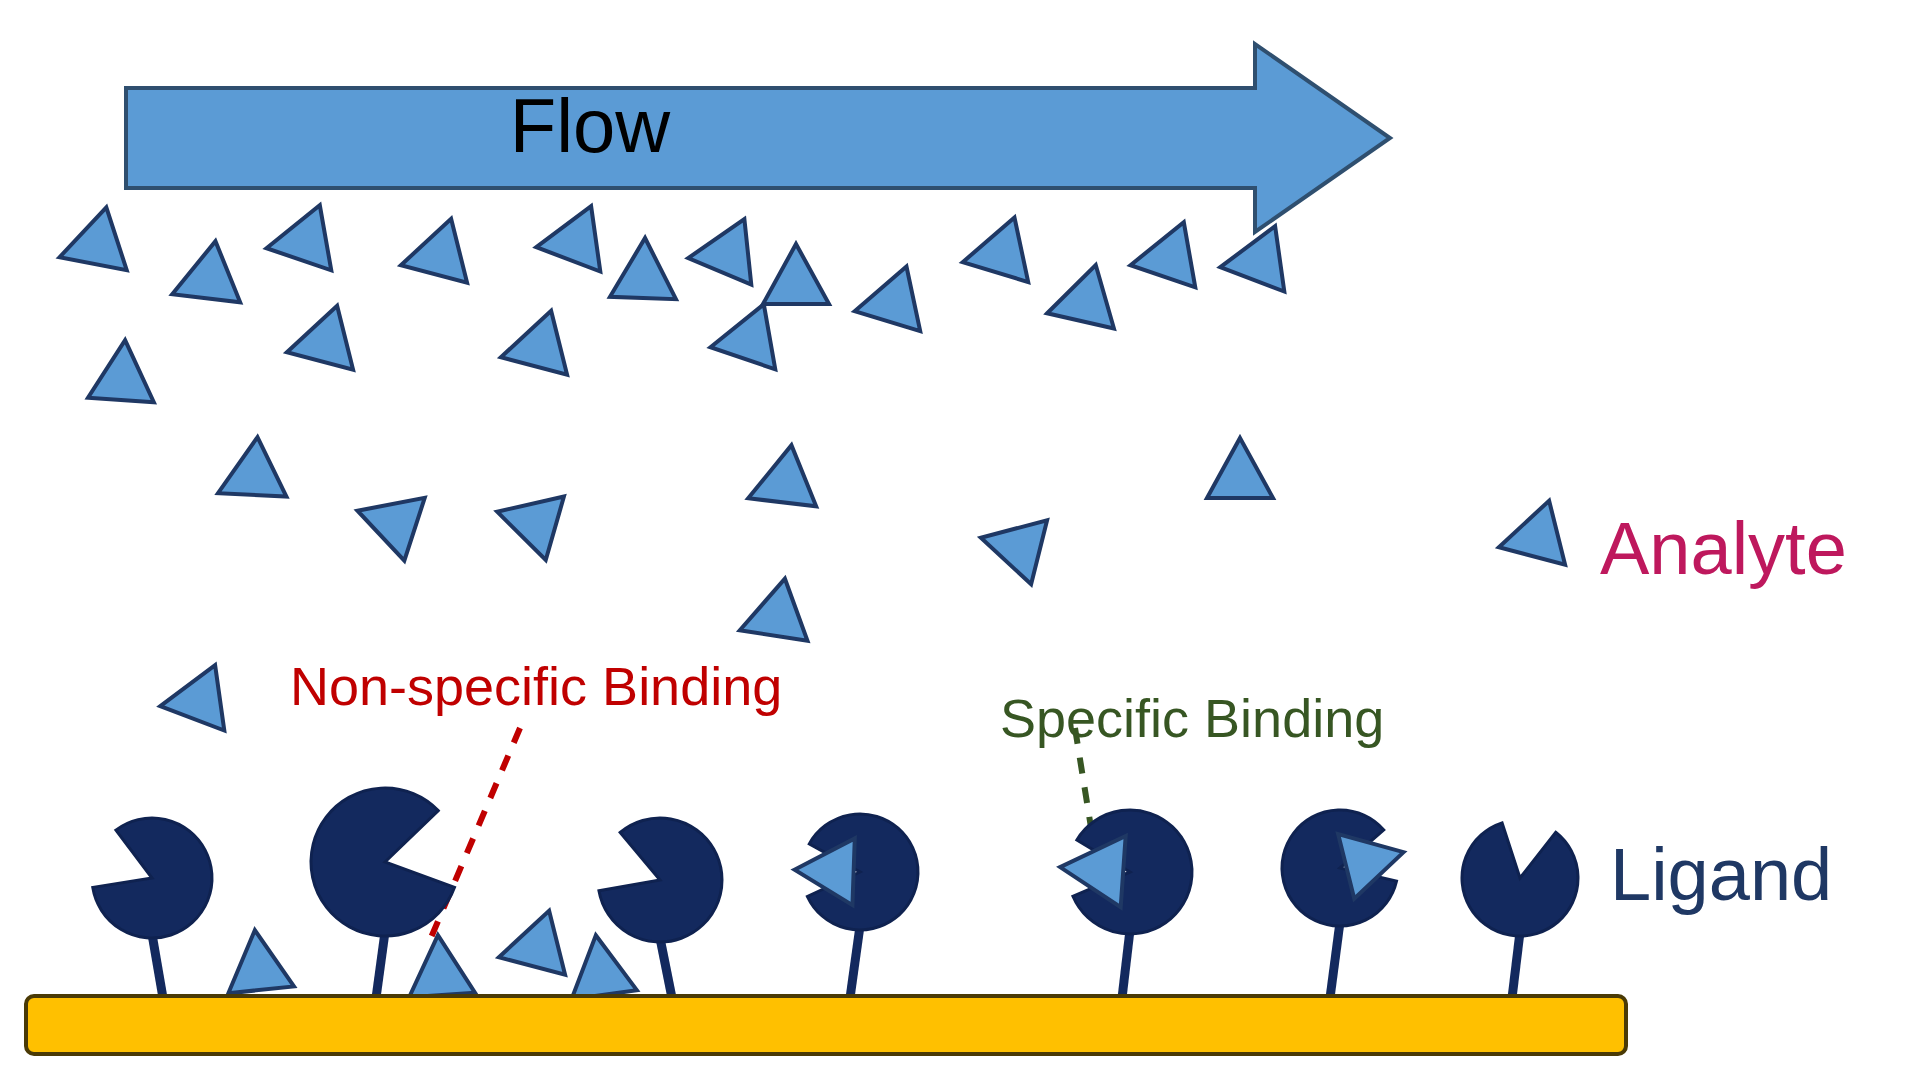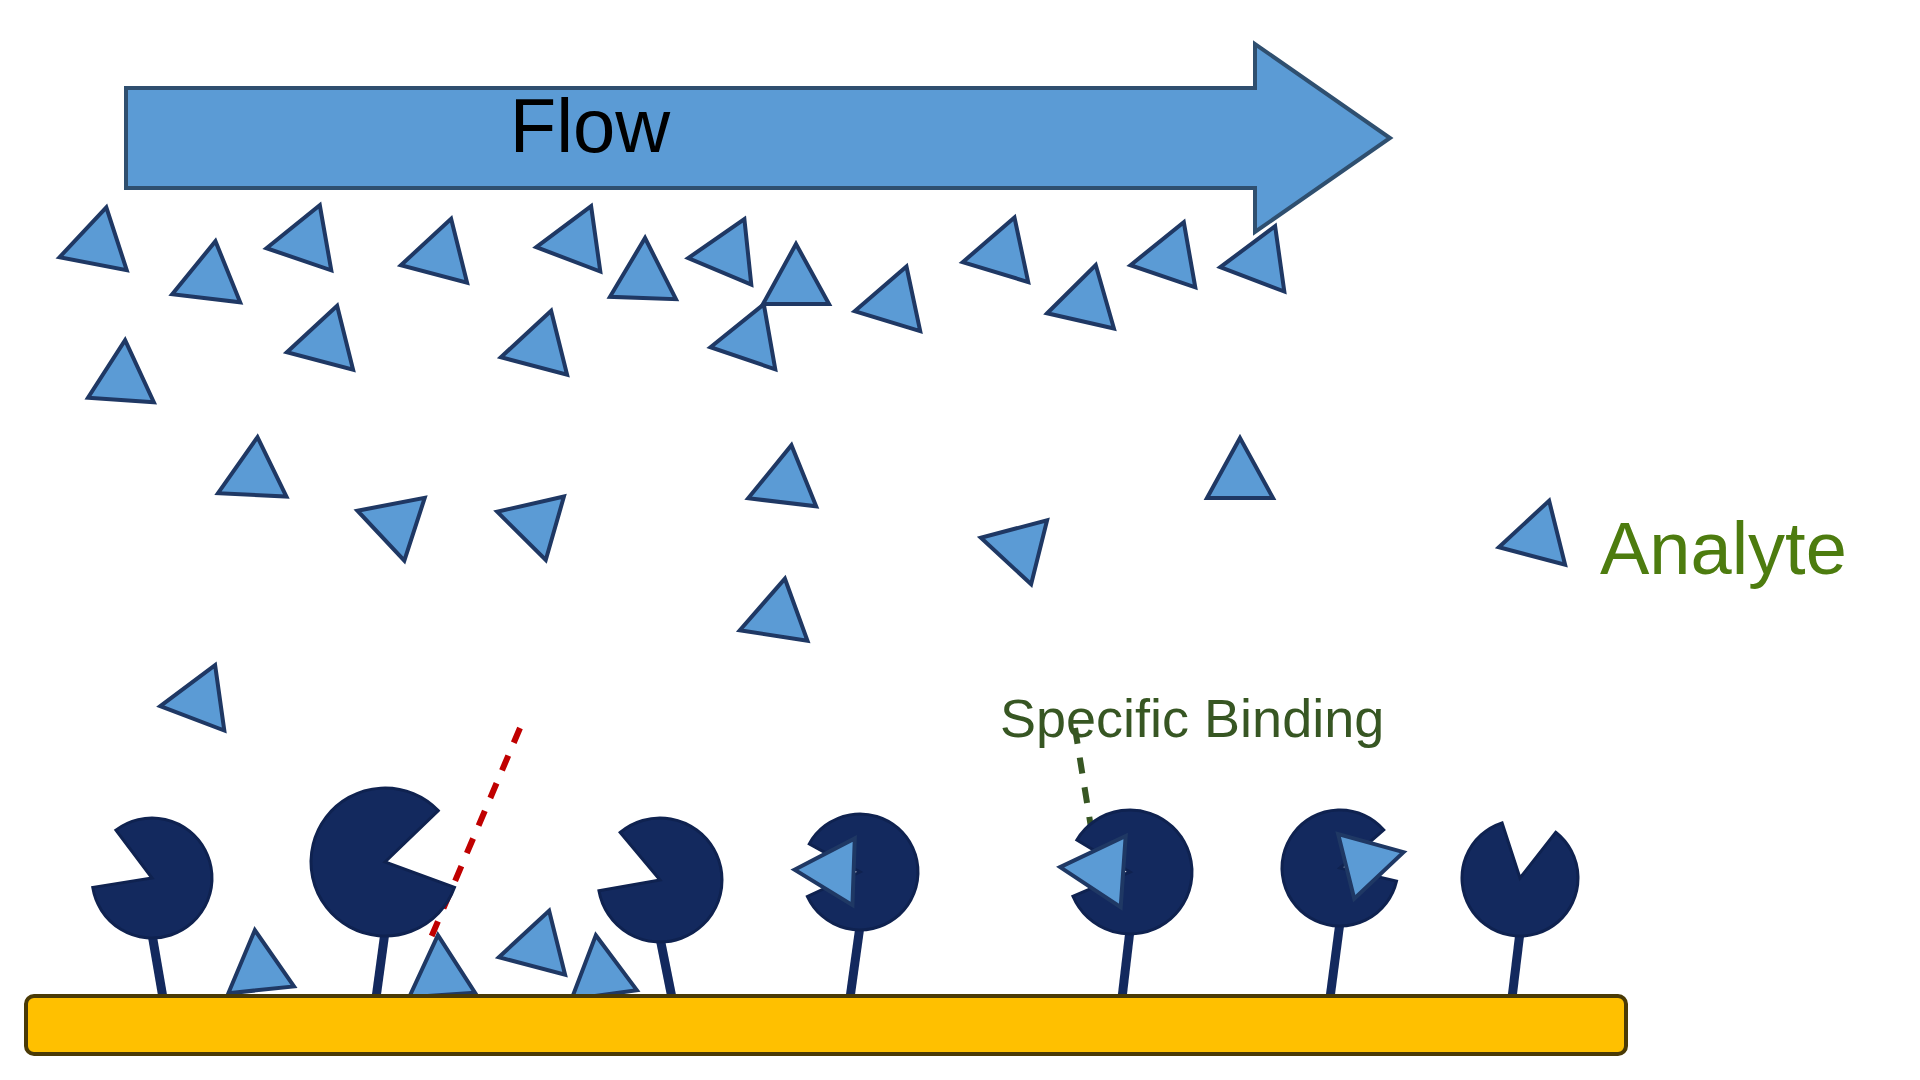--- a/index.html
+++ b/index.html
@@ -40,21 +40,21 @@
     top: 88px;
     width: 1180px;
     text-align: center;
     font-size: 76px;
     color: #000000;
   }
   #analyte-label {
     left: 1600px;
     top: 512px;
     font-size: 74px;
-    color: #4d7c0f;
+    color: #be185d;
   }
   #ligand-label {
     left: 1610px;
     top: 838px;
     font-size: 74px;
     color: #1F3864;
   }
   #nsb-label {
     left: 290px;
     top: 659px;
@@ -151,17 +151,19 @@
       </g>
     <g id="substrate-group">
         <rect x="26" y="996" width="1600" height="58" rx="8" ry="8" fill="#FFC000" stroke="#4A3A06" stroke-width="4"></rect>
       </g>
   </svg>
 
   <div class="lbl" id="flow-label">Flow</div>
 
   <div class="lbl" id="analyte-label">Analyte</div>
 
+  <div class="lbl" id="ligand-label">Ligand</div>
 
+  <div class="lbl" id="nsb-label">Non-specific Binding</div>
 
   <div class="lbl" id="sb-label">Specific Binding</div>
 
 </div>
 
 </body></html>

